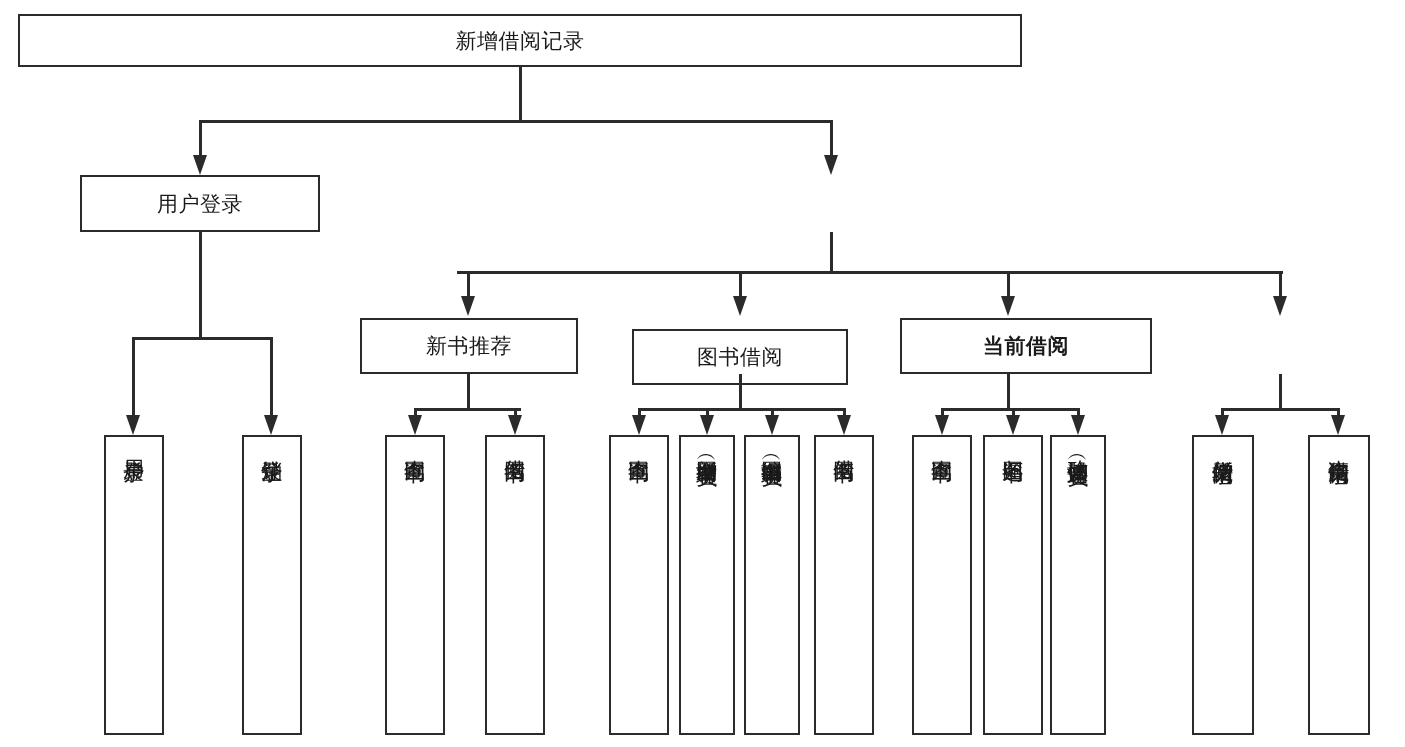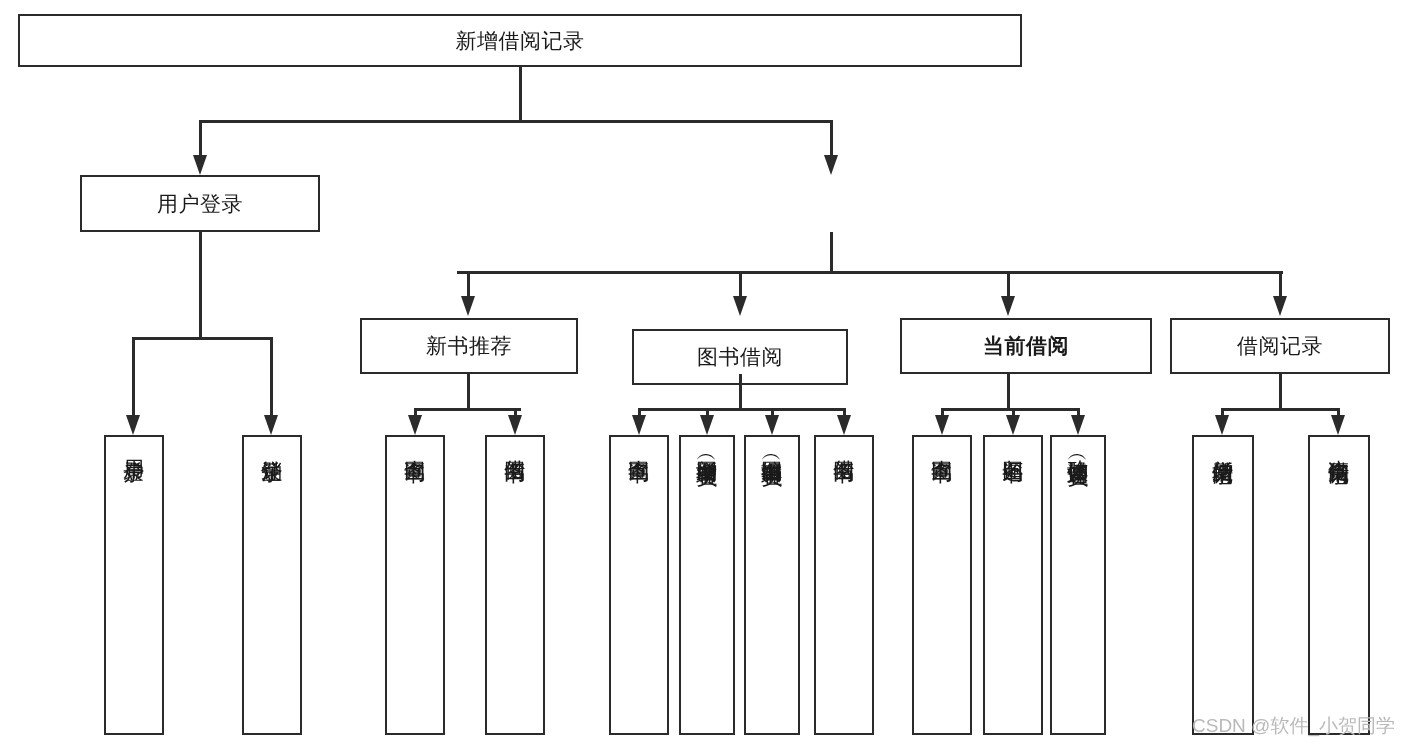--- a/index.html
+++ b/index.html
@@ -119,23 +119,20 @@
   <div class="arrow" style="left:1273px; top:296px;"></div>
 
   <div class="node horiz" style="left:360px; top:318px; width:218px; height:56px;text-align:center;">
     <span class="node-label">新书推荐</span>
   </div>
   <div class="node horiz" style="left:632px; top:318px; width:216px; height:56px;margin-top:11px;">
     <span class="node-label">图书借阅</span>
   </div>
   <div class="node horiz" style="left:900px; top:318px; width:252px; height:56px;font-weight:bold;">
     <span class="node-label">当前借阅</span>
-  </div>
-  <div class="node horiz" style="left:1170px; top:318px; width:220px; height:56px;">
-    <span class="node-label">借阅记录</span>
   </div>
 
   <div class="connector vline" style="left:467px; top:374px; height:34px;"></div>
   <div class="connector hline" style="left:414px; top:408px; width:107px;"></div>
   <div class="connector vline" style="left:414px; top:408px; height:9px;"></div>
   <div class="arrow" style="left:408px; top:415px;"></div>
   <div class="connector vline" style="left:514px; top:408px; height:9px;"></div>
   <div class="arrow" style="left:508px; top:415px;"></div>
 
   <div class="connector vline" style="left:739px; top:374px; height:34px;"></div>
@@ -198,15 +195,14 @@
   <div class="node vert" style="left:1050px; top:435px; width:56px; height:300px;">
     <span class="node-label">确认归还（管理员）</span>
   </div>
   <div class="node vert" style="left:1192px; top:435px; width:62px; height:300px;">
     <span class="node-label">新增借阅记录</span>
   </div>
   <div class="node vert" style="left:1308px; top:435px; width:62px; height:300px;">
     <span class="node-label">查询借阅记录</span>
   </div>
 
-  <div id="watermark" style="left:1192px; top:713px;">CSDN @软件_小贺同学</div>
 
 </div>
 
 </body></html>

